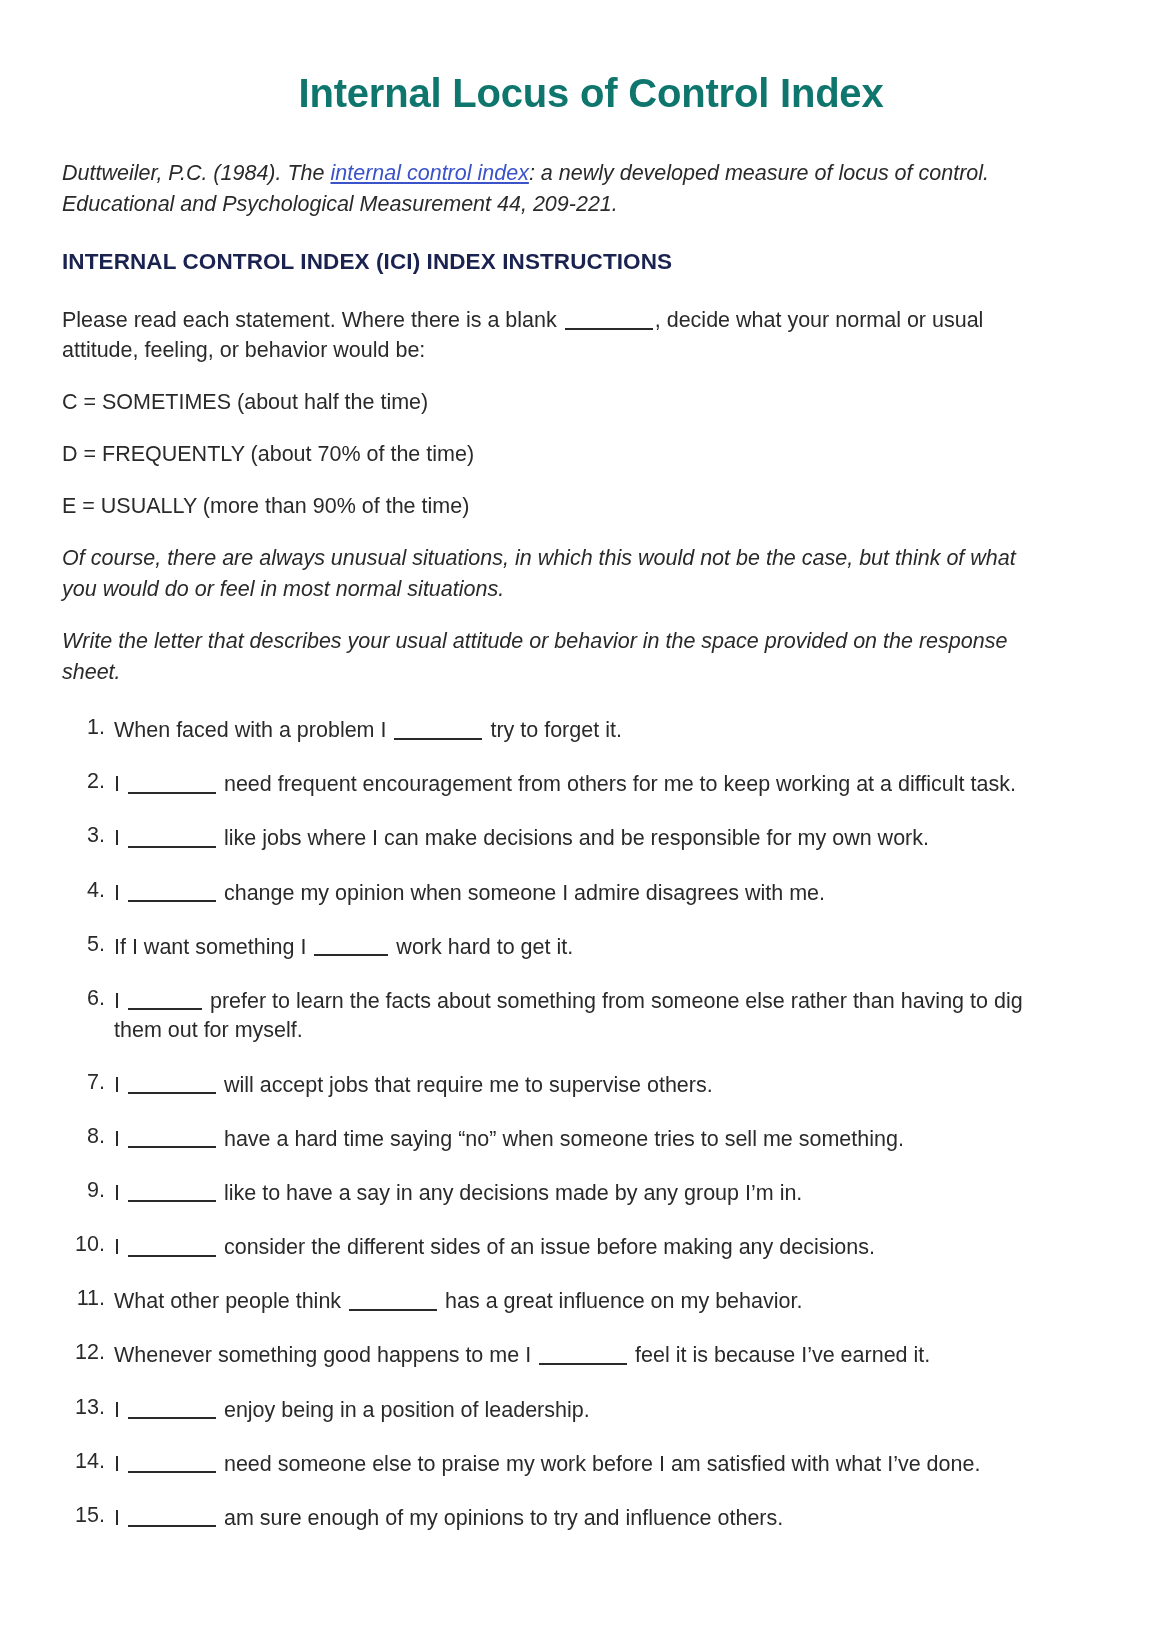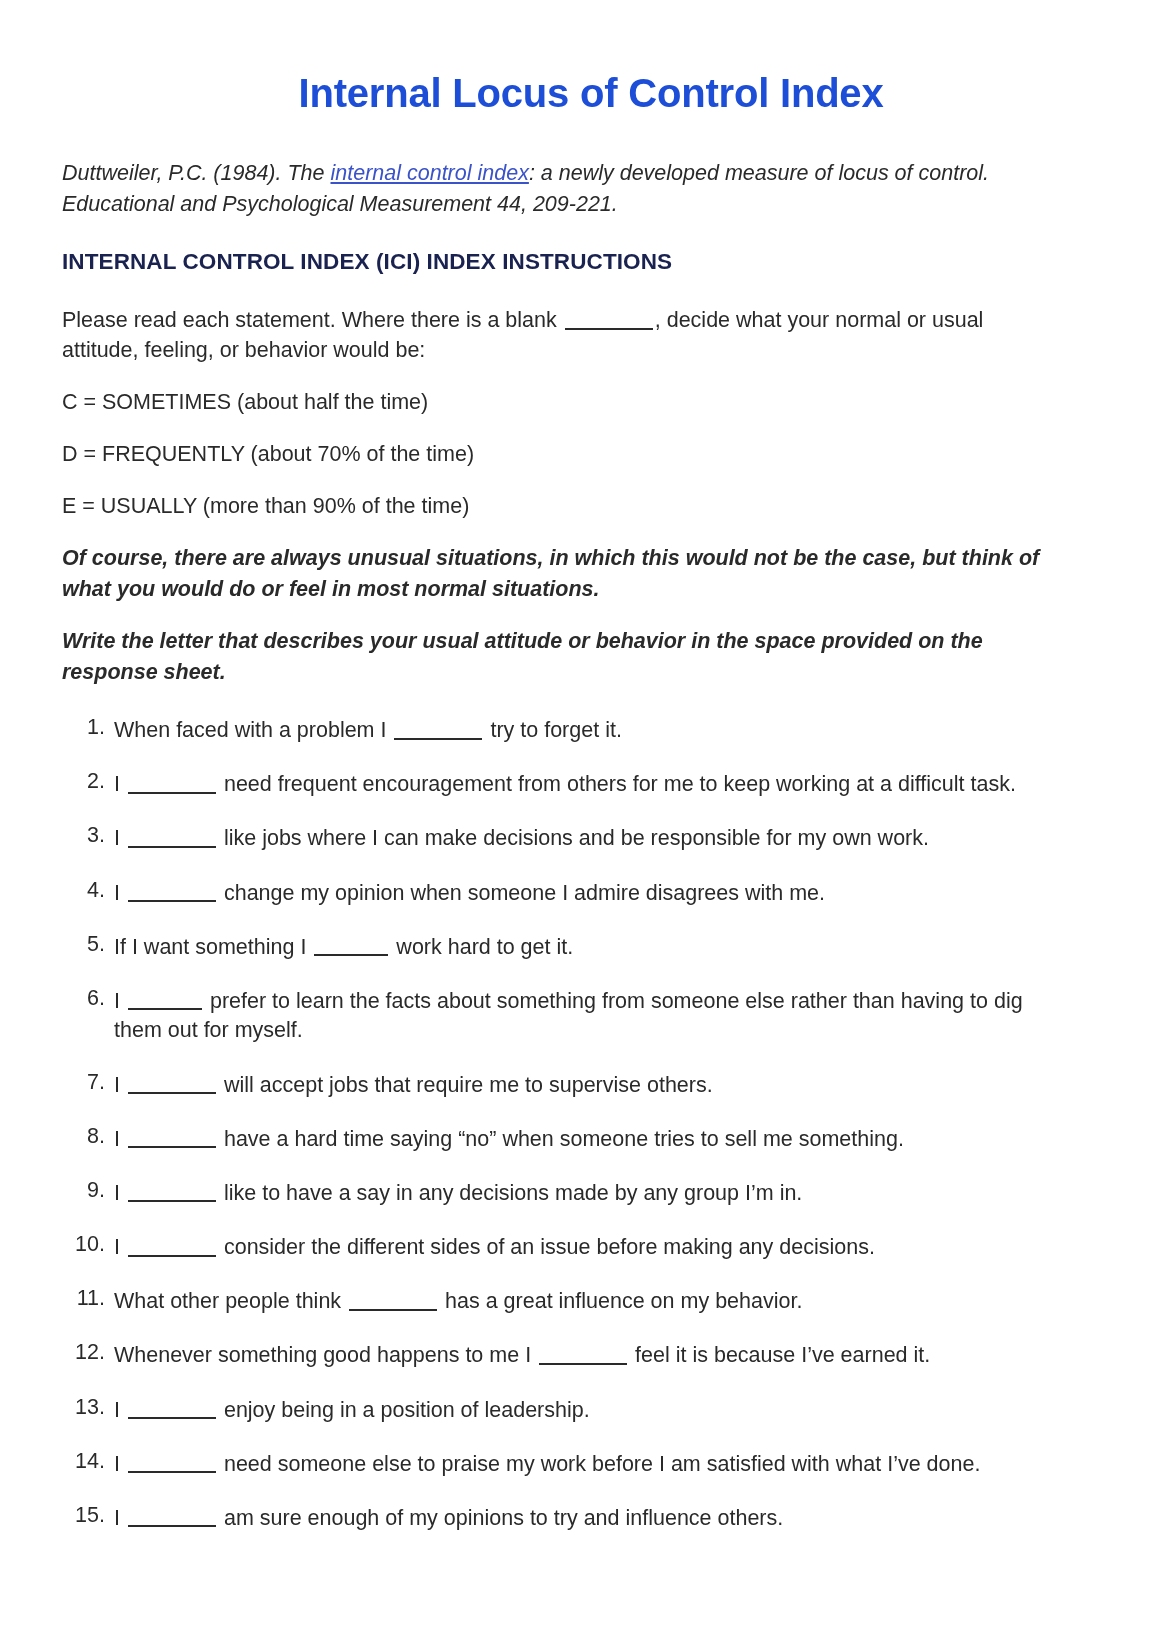--- a/index.html
+++ b/index.html
@@ -18,21 +18,21 @@
     width: 1176px;
     min-height: 1630px;
     box-sizing: border-box;
     padding: 62px 56px 40px 62px;
     background: #ffffff;
     position: relative;
   }
   .doc-title {
     font-size: 40px;
     font-weight: bold;
-    color: #1d4ed8;
+    color: #0f766e;
     text-align: center;
     letter-spacing: -0.2px;
     margin: 8px 0 42px 0;
     line-height: 1.15;
   }
   .citation {
     font-style: italic;
     font-size: 21.5px;
     line-height: 1.42;
     color: #2a2a2a;
@@ -57,21 +57,20 @@
   .para {
     font-size: 21.5px;
     line-height: 1.4;
     margin: 16px 0 22px 0;
     max-width: 950px;
   }
   .para.italic {
     font-style: italic;
     max-width: 985px;
     line-height: 1.42;
-    font-weight: bold;
   }
   .scale-line {
     font-size: 21.5px;
     line-height: 1.4;
     margin: 0 0 22px 0;
   }
   .blank {
     display: inline-block;
     border-bottom: 2px solid #2a2a2a;
     vertical-align: baseline;

